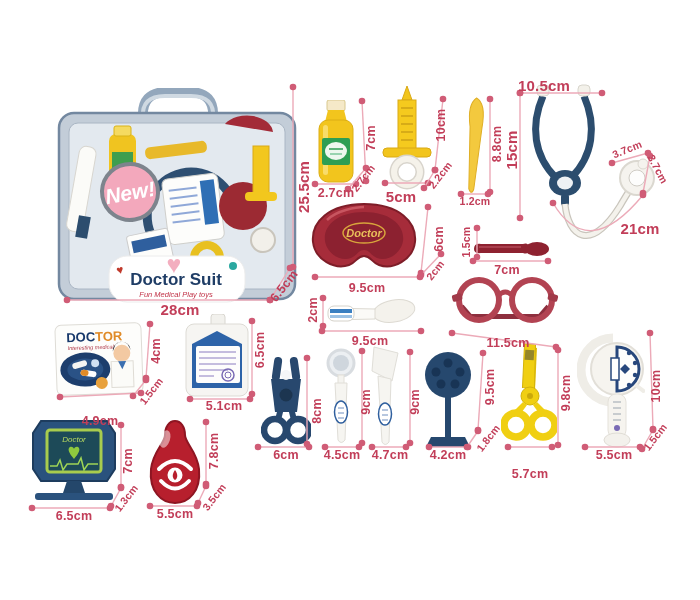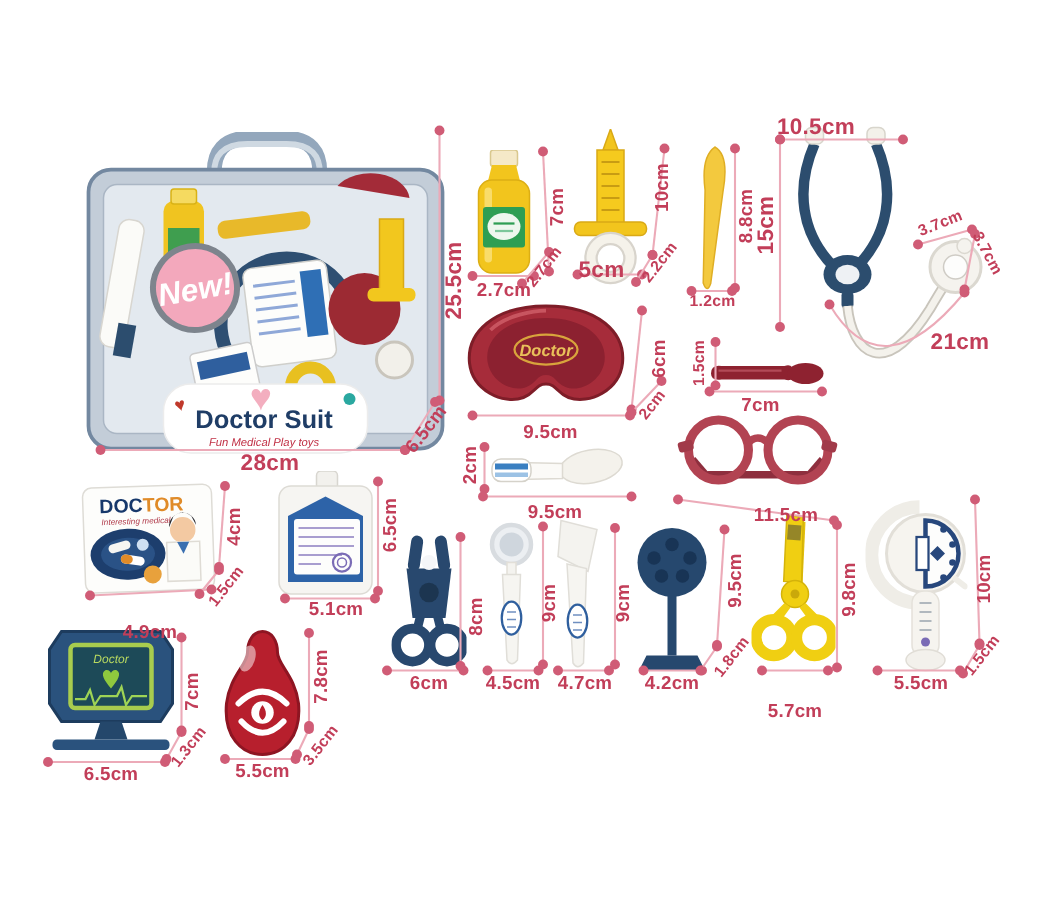--- a/index.html
+++ b/index.html
@@ -427,21 +427,21 @@
     </svg>
 
   <span class="ml lg" style="left:180px;top:309px">28cm</span>
   <span class="ml lg v" style="left:303px;top:187px">25.5cm</span>
   <span class="ml d" style="left:284px;top:286px">6.5cm</span>
 
   <span class="ml" style="left:336px;top:193px">2.7cm</span>
   <span class="ml v" style="left:371px;top:138px">7cm</span>
   <span class="ml d sm" style="left:363px;top:178px">2.7cm</span>
 
-  <span class="ml lg" style="left:401px;top:180px">5cm</span>
+  <span class="ml lg" style="left:401px;top:196px">5cm</span>
   <span class="ml v" style="left:441px;top:125px">10cm</span>
   <span class="ml d sm" style="left:440px;top:175px">2.2cm</span>
 
   <span class="ml sm" style="left:475px;top:201px">1.2cm</span>
   <span class="ml v" style="left:497px;top:144px">8.8cm</span>
 
   <span class="ml lg" style="left:544px;top:85px">10.5cm</span>
   <span class="ml lg v" style="left:511px;top:150px">15cm</span>
   <span class="ml d25 sm" style="left:627px;top:149px">3.7cm</span>
   <span class="ml d62 sm" style="left:658px;top:169px">3.7cm</span>
@@ -450,21 +450,21 @@
   <span class="ml v sm" style="left:466px;top:242px">1.5cm</span>
   <span class="ml" style="left:507px;top:270px">7cm</span>
 
   <span class="ml" style="left:367px;top:288px">9.5cm</span>
   <span class="ml v" style="left:439px;top:239px">6cm</span>
   <span class="ml d sm" style="left:435px;top:270px">2cm</span>
 
   <span class="ml v" style="left:313px;top:310px">2cm</span>
   <span class="ml" style="left:370px;top:341px">9.5cm</span>
 
-  <span class="ml" style="left:524px;top:343px">11.5cm</span>
+  <span class="ml" style="left:508px;top:343px">11.5cm</span>
 
   <span class="ml" style="left:100px;top:421px">4.9cm</span>
   <span class="ml v" style="left:156px;top:351px">4cm</span>
   <span class="ml d sm" style="left:151px;top:391px">1.5cm</span>
 
   <span class="ml" style="left:224px;top:406px">5.1cm</span>
   <span class="ml v" style="left:260px;top:350px">6.5cm</span>
 
   <span class="ml" style="left:286px;top:455px">6cm</span>
   <span class="ml v" style="left:317px;top:411px">8cm</span>

